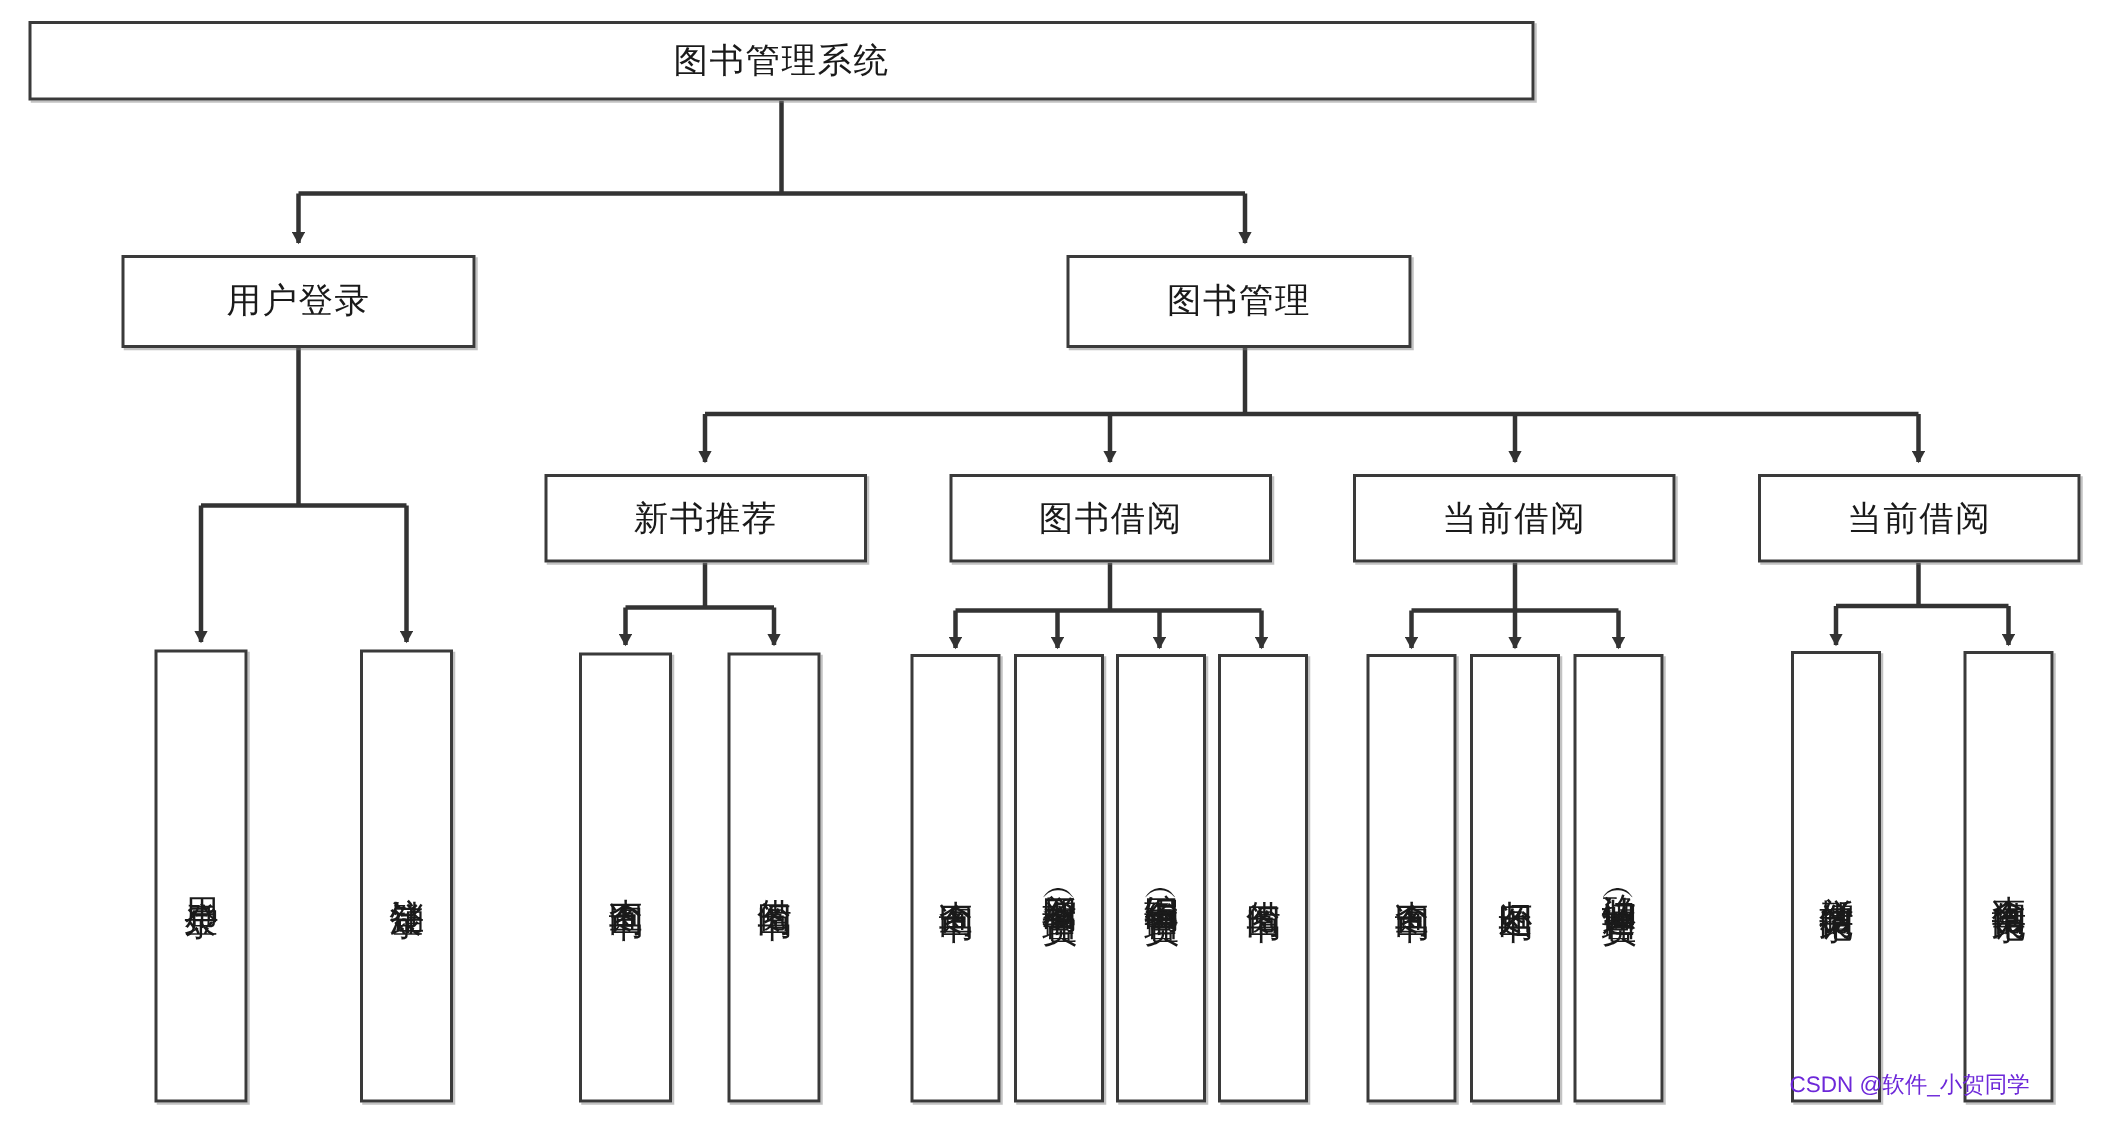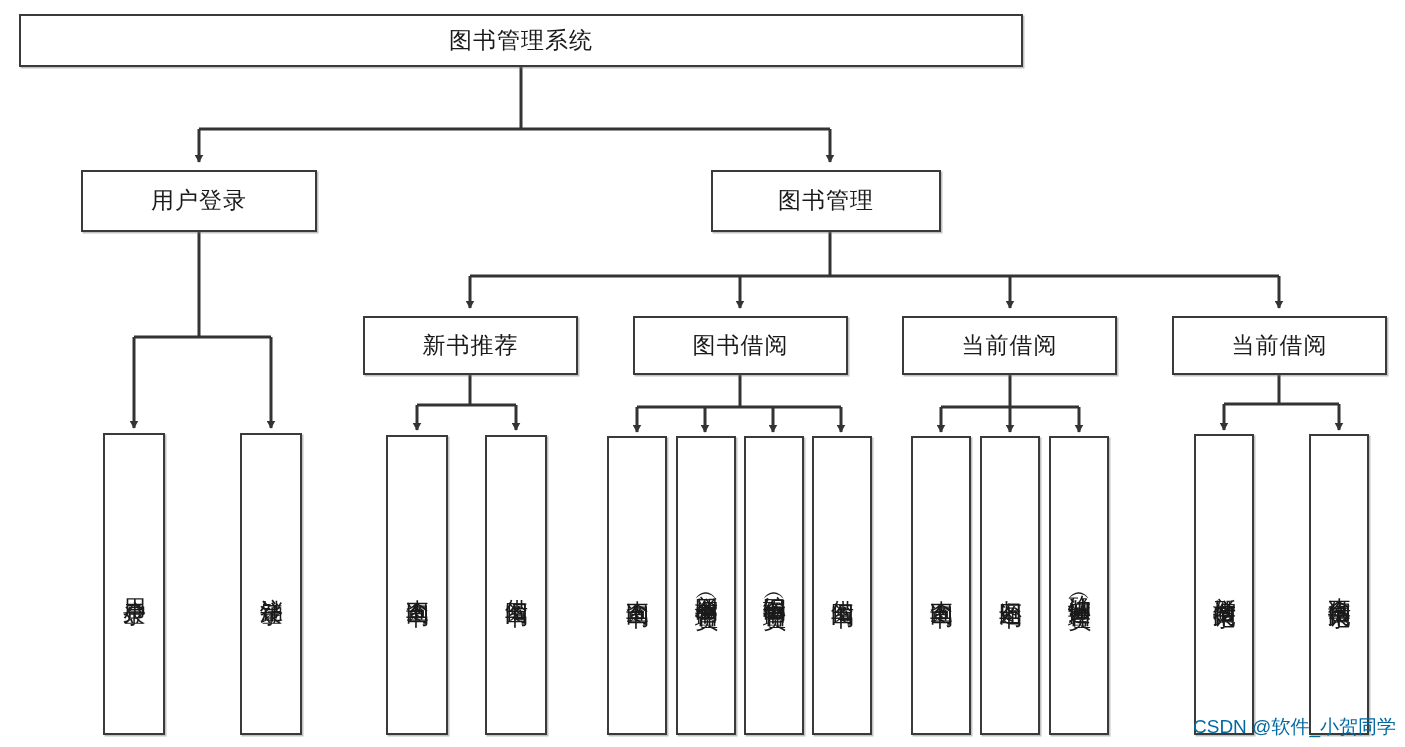--- a/index.html
+++ b/index.html
@@ -54,22 +54,22 @@
   .node.v > span {
     writing-mode: vertical-rl;
     text-orientation: upright;
     display: block;
     white-space: nowrap;
   }
   #watermark {
     position: absolute;
     left: 1193px;
     top: 714px;
-    font-size: 19px;
-    color: #0369a1;
+    font-size: 15px;
+    color: #6d28d9;
     white-space: nowrap;
     z-index: 5;
     font-family: "Liberation Sans", "DejaVu Sans", sans-serif;
   }
 </style>
 </head>
 <body>
 
 <div id="canvas">
 

